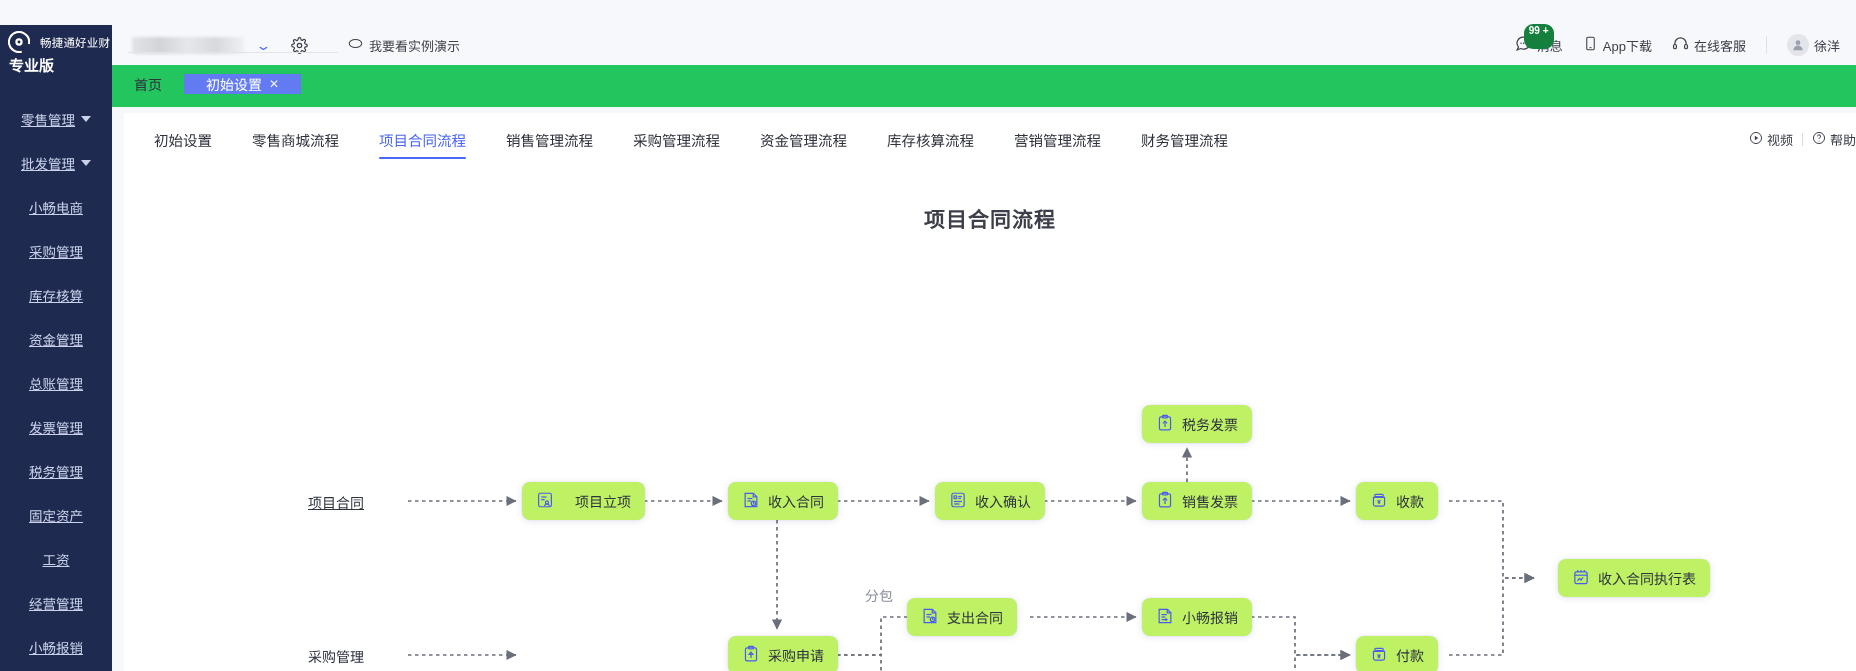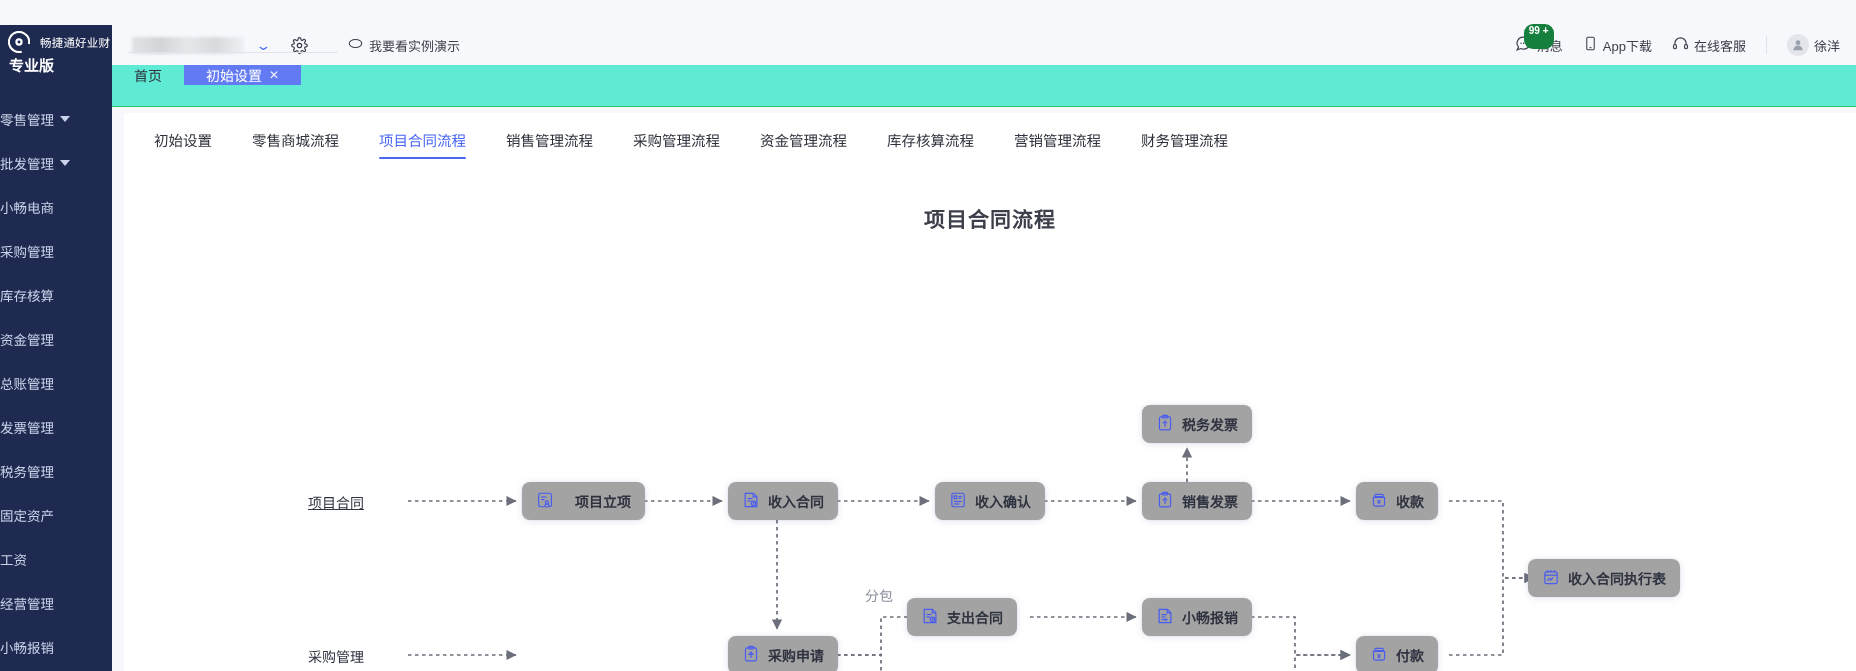--- a/index.html
+++ b/index.html
@@ -25,23 +25,24 @@
   }
   .brand-row { display: flex; align-items: center; gap: 10px; font-family: Liberation Serif, serif; }
   .brand-logo { width: 22px; height: 22px; flex: 0 0 22px; }
   .brand-name {
     color: #ffffff; font-size: 11.5px; letter-spacing: .2px;
     white-space: nowrap; font-weight: 500;
   }
   .brand-sub { color: #ffffff; font-size: 15px; padding-left: 1px; font-weight: 700;}
   .nav { padding-top: 6px; }
   .nav-item {
-    height: 44px; display: flex; align-items: center; justify-content: flex-start;
+    height: 44px; display: flex; align-items: center; justify-content: center;
     color: #c9d2ea; font-size: 13.5px; cursor: pointer; gap: 6px;
     position: relative;
+    text-decoration: underline;
   }
   .caret { width: 0; height: 0; border-left: 5px solid transparent; border-right: 5px solid transparent; border-top: 6px solid #c9d2ea; }
 
   
   .topbar {
     position: absolute; left: 112px; top: 25px; right: 0; height: 40px;
     background: #f7f8fc; display: flex; align-items: center; padding: 0 16px;
   }
   .redacted {
     width: 112px; height: 17px; margin-left: 4px;
@@ -71,22 +72,22 @@
   }
   .vdiv { width: 1px; height: 18px; background: #dfe1e8; }
   .avatar {
     width: 22px; height: 22px; border-radius: 50%; background: #e3e5ea;
     display: flex; align-items: center; justify-content: center;
   }
 
   
   .tabstrip {
     position: absolute; left: 112px; top: 65px; right: 0; height: 42px;
-    background: #5eead4; display: flex; align-items: flex-start;
-    border-bottom: 1px solid #22c55e;
+    background: #22c55e; display: flex; align-items: center;
+    border-bottom: 4px solid #22c55e;
   }
   .pagetab {
     display: flex; align-items: center; padding: 0 22px;
     font-size: 14px; color: #30333d; cursor: pointer; gap: 7px;
   }
   .pagetab.active { background: #637bf2; color: #ffffff; }
   .tab-close { font-size: 12px; opacity: .9; }
 
   
   .content {
@@ -116,25 +117,25 @@
 
   .chart-title {
     text-align: center; font-size: 21px; color: #3c3f4a;
     margin-top: 38px; letter-spacing: 1px;
   }
 
   
   .flow { position: relative; width: 100%; height: 460px; }
   .flow svg { position: absolute; left: 0; top: 0; }
   .node {
-    position: absolute; height: 38px; background: #a3a3a3;
+    position: absolute; height: 38px; background: #bef264;
     border-radius: 8px; display: flex; align-items: center;
     padding: 0 14px; gap: 8px; font-size: 14px; color: #2f3340;
     box-shadow: 0 1px 7px rgba(86,96,160,.17), 0 0 0 .6px rgba(130,140,200,.10);
-    white-space: nowrap; cursor: pointer; font-weight: bold;
+    white-space: nowrap; cursor: pointer;
   }
   .node svg { position: static; flex: 0 0 auto; }
   .rowlabel {
     position: absolute; font-size: 14px; color: #2f3340; white-space: nowrap;
   }
   .edgelabel {
     position: absolute; font-size: 14px; color: #8a8f9e; white-space: nowrap;
   }
 </style>
 </head>
@@ -303,20 +304,42 @@
       <div class="subtab">
         <span>库存核算流程</span>
         </div>
       <div class="subtab">
         <span>营销管理流程</span>
         </div>
       <div class="subtab">
         <span>财务管理流程</span>
         </div>
 
+      <div class="subtab-right">
+        <div class="srlink">
+          <span>
+            <svg width="14" height="14" viewBox="0 0 24 24" fill="none" stroke="#3c3f4a" stroke-width="1.7">
+              <circle cx="12" cy="12" r="9.5"></circle>
+                <path d="M10 8.3l6 3.7-6 3.7z" fill="#3c3f4a" stroke="none"></path>
+            </svg>
+          </span>
+          <span>视频</span>
+        </div>
+        <span class="srdiv"></span>
+        <div class="srlink">
+          <span>
+            <svg width="14" height="14" viewBox="0 0 24 24" fill="none" stroke="#3c3f4a" stroke-width="1.7">
+              <circle cx="12" cy="12" r="9.5"></circle>
+              <path d="M9.4 9.2a2.7 2.7 0 1 1 3.4 2.6c-.6.2-.8.7-.8 1.3v.5"></path>
+              <circle cx="12" cy="17" r=".9" fill="#3c3f4a" stroke="none"></circle>
+            </svg>
+          </span>
+          <span>帮助</span>
+        </div>
+      </div>
     </div>
 
     <h1 class="chart-title">项目合同流程</h1>
 
     <div class="flow">
 
       <svg width="1732" height="460">
         <defs>
           <marker id="arr" markerWidth="7" markerHeight="7" refX="5.6" refY="3" orient="auto">
             <path d="M0,0 L6,3 L0,6 z" fill="#6b6f7a"></path>
@@ -434,21 +457,21 @@
             <path d="M4.6 8.4h14.8v9.4a2.4 2.4 0 0 1-2.4 2.4H7a2.4 2.4 0 0 1-2.4-2.4z"></path>
             <rect x="6.4" y="4.6" width="11.2" height="3" rx="1.2"></rect>
             <path d="M10 12.2l2 2.2 2-2.2"></path>
               <line x1="12" y1="14.4" x2="12" y2="17"></line>
             <line x1="10.2" y1="15.6" x2="13.8" y2="15.6"></line>
           </svg>
         </span>
         <span>收款</span>
       </div>
 
-      <div class="node" style="left:1404px; top:326px;">
+      <div class="node" style="left:1434px; top:326px;">
         <span>
           <svg width="18" height="18" viewBox="0 0 24 24" fill="none" stroke="#4a5cf0" stroke-width="1.6">
             <rect x="3.8" y="5.2" width="16.4" height="15.6" rx="2.1"></rect>
             <line x1="3.8" y1="9.6" x2="20.2" y2="9.6"></line>
             <line x1="7.6" y1="2.6" x2="7.6" y2="5.4"></line>
               <line x1="12" y1="2.6" x2="12" y2="5.4"></line>
             <line x1="16.4" y1="2.6" x2="16.4" y2="5.4"></line>
             <path d="M7.2 17.2l2.6-3.4 2.2 2.2 2.8-3.6"></path>
           </svg>
         </span>

